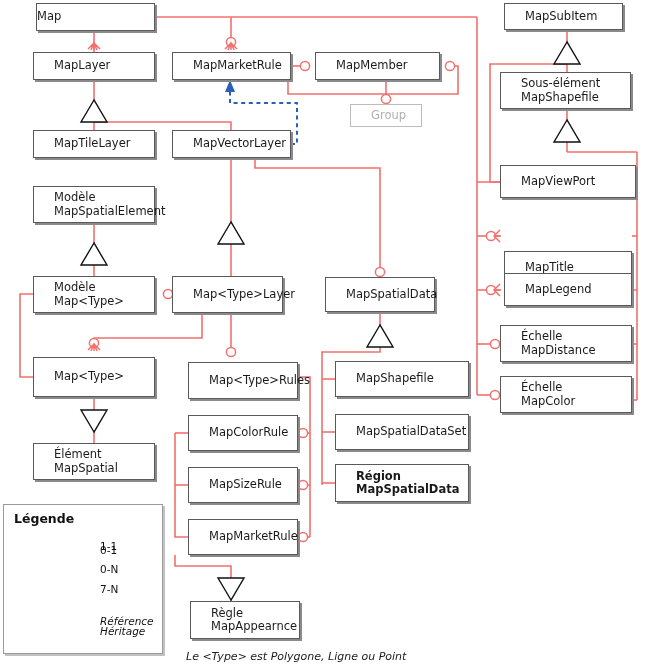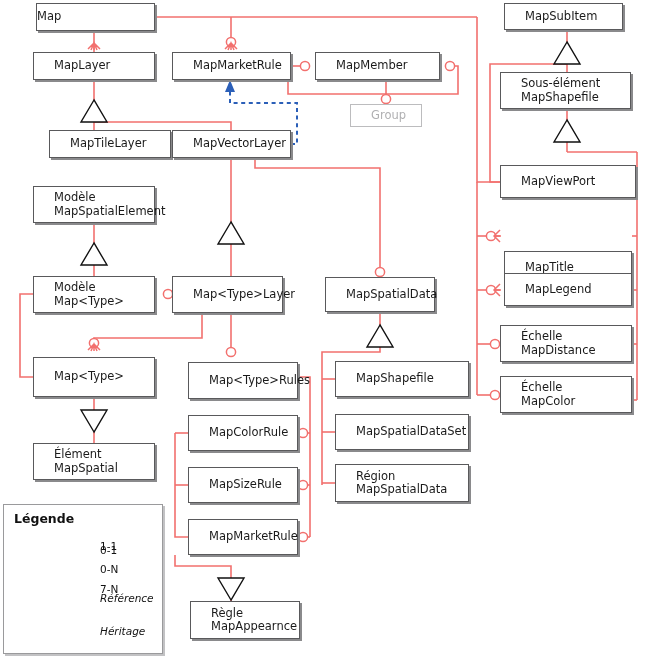--- a/index.html
+++ b/index.html
@@ -195,21 +195,21 @@
       <div class="node l ghost" style="left: 350px; top: 104px; width: 72px; height: 23px;">
         <span>Group</span>
       </div>
       <div class="node l" style="left: 504px; top: 3px; width: 119px; height: 27px;">
         <span>MapSubItem</span>
       </div>
       <div class="node l" style="left: 500px; top: 72px; width: 131px; height: 37px;">
         <span>Sous-élément
 MapShapefile</span>
       </div>
-      <div class="node l" style="left: 33px; top: 130px; width: 122px; height: 28px; margin-left: 16px;">
+      <div class="node l" style="left: 33px; top: 130px; width: 122px; height: 28px;">
         <span>MapTileLayer</span>
       </div>
       <div class="node l" style="left: 172px; top: 130px; width: 119px; height: 28px;">
         <span>MapVectorLayer</span>
       </div>
       <div class="node l" style="left: 500px; top: 165px; width: 136px; height: 33px;">
         <span>MapViewPort</span>
       </div>
       <div class="node l" style="left: 33px; top: 186px; width: 122px; height: 37px;">
         <span>Modèle
@@ -254,36 +254,37 @@
       <div class="node l" style="left: 33px; top: 443px; width: 122px; height: 37px;">
         <span>Élément
 MapSpatial</span>
       </div>
       <div class="node l" style="left: 335px; top: 414px; width: 134px; height: 36px;">
         <span>MapSpatialDataSet</span>
       </div>
       <div class="node l" style="left: 188px; top: 467px; width: 110px; height: 36px;">
         <span>MapSizeRule</span>
       </div>
-      <div class="node l" style="left: 335px; top: 464px; width: 134px; height: 38px;">
+      <div class="node l" style="left: 335px; top: 464px; width: 134px; height: 38px; font-weight: bold;">
         <span>Région
 MapSpatialData</span>
       </div>
       <div class="node l" style="left: 188px; top: 519px; width: 110px; height: 36px;">
         <span>MapMarketRule</span>
       </div>
       <div class="node l" style="left: 190px; top: 601px; width: 110px; height: 38px;">
         <span>Règle
 MapAppearnce</span>
       </div>
     </div>
 
   <div id="legend">
     <div class="ltitle">Légende</div>
     <div class="ltxt" style="left: 96px; top: 19px; margin-top: 16px;">1-1</div>
     <div class="ltxt" style="left: 96px; top: 39px;">0-1</div>
     <div class="ltxt" style="left: 96px; top: 58px;">0-N</div>
     <div class="ltxt" style="left: 96px; top: 78px;">7-N</div>
-    <div class="ltxt it" style="left: 96px; top: 87px;">Référence</div>
+    <div class="ltxt it" style="left: 96px; top: 110px;">Référence</div>
     <div class="ltxt it" style="left: 96px; top: 120px;">Héritage</div>
   </div>
 
+  <div id="caption">Le &lt;Type&gt; est Polygone, Ligne ou Point</div>
 </div>
 
 </body></html>

